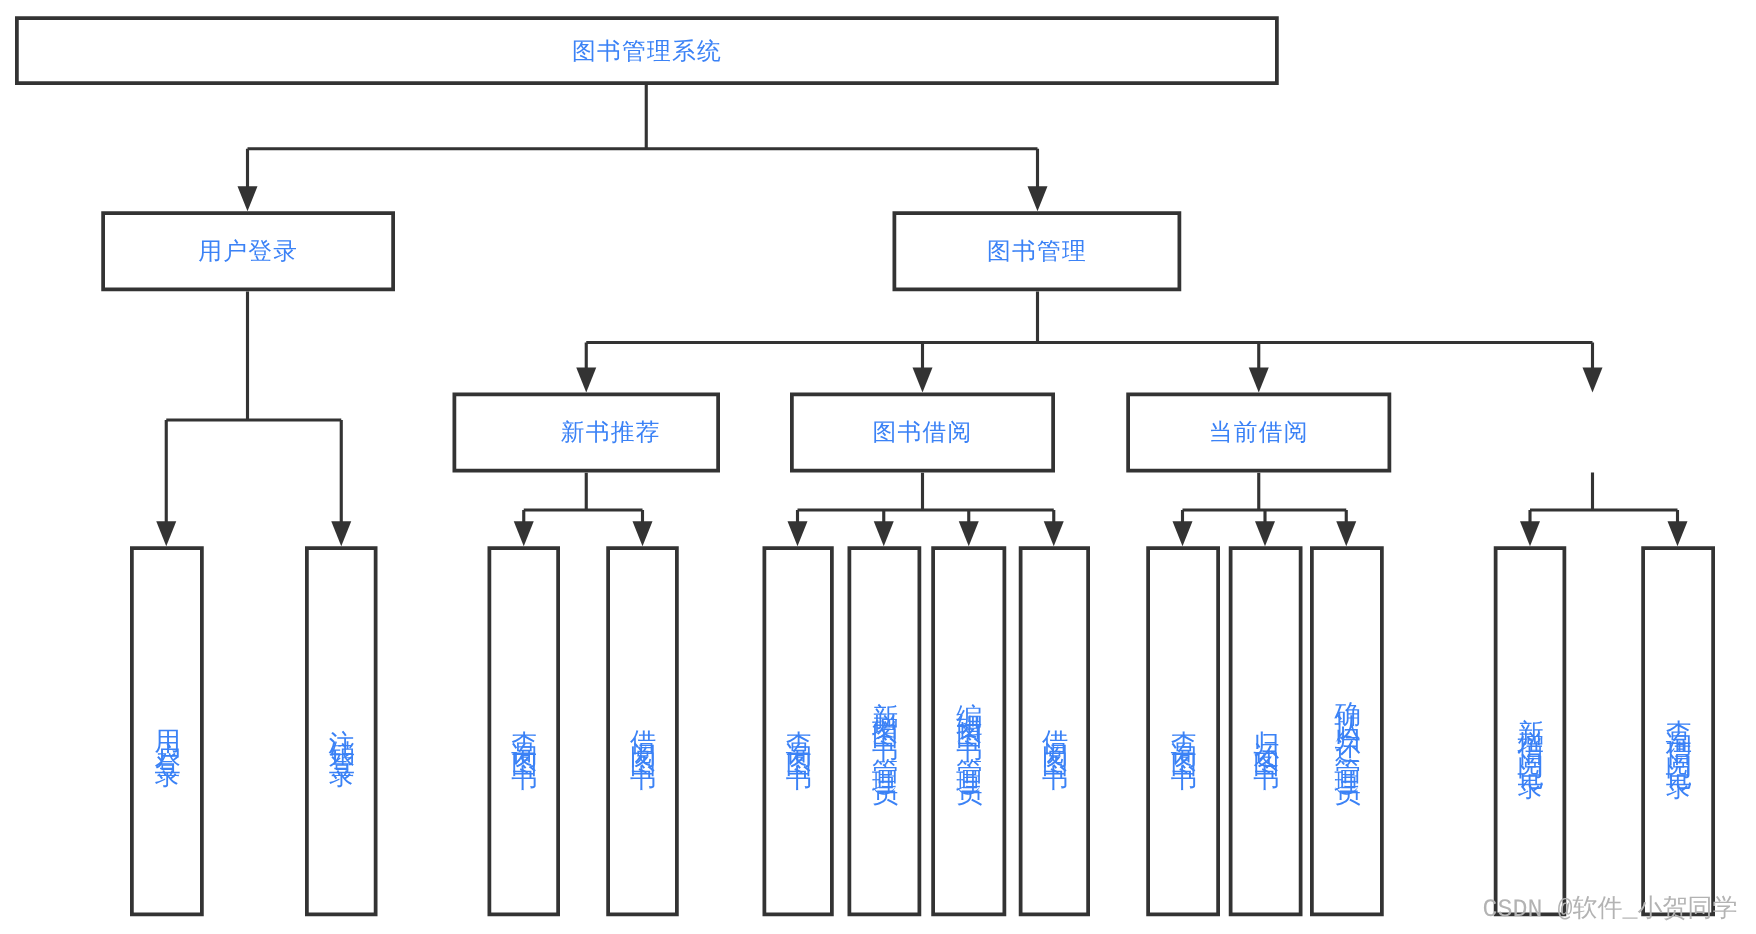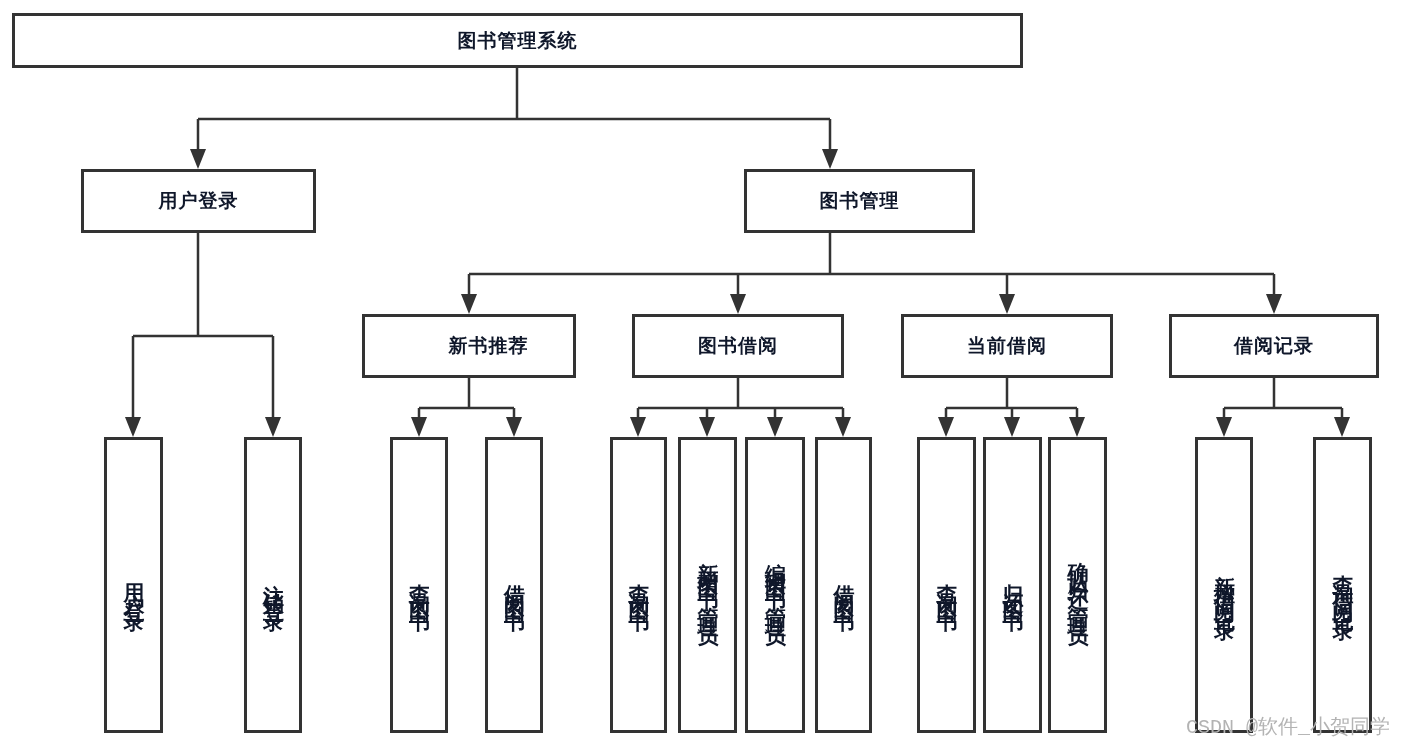--- a/index.html
+++ b/index.html
@@ -18,22 +18,21 @@
     pointer-events: none;
   }
   .box {
     position: absolute;
     box-sizing: border-box;
     border: 3px solid #333333;
     background: #ffffff;
     display: flex;
     align-items: center;
     justify-content: center;
-    color: #0f172a;
-    font-weight: bold;
+    color: #3b82f6;
   }
   .h-box { font-size: 19px; letter-spacing: 1px; white-space: nowrap; }
   .root-box { font-size: 19px; }
   .v-box span {
     writing-mode: vertical-rl;
     text-orientation: mixed;
     font-size: 21px;
     letter-spacing: 9px;
     line-height: 1;
   }
@@ -99,35 +98,32 @@
     </g>
   </svg>
 
   <div class="box h-box root-box" style="left:12px; top:13px; width:1011px; height:55px;">
     <span>图书管理系统</span>
   </div>
 
   <div class="box h-box" style="left:81px; top:169px; width:235px; height:64px;">
     <span>用户登录</span>
   </div>
-  <div class="box h-box" style="left:744px; top:169px; width:231px; height:64px;">
+  <div class="box h-box" style="left:714px; top:169px; width:231px; height:64px;">
     <span>图书管理</span>
   </div>
 
   <div class="box h-box" style="left:362px; top:314px; width:214px; height:64px;padding-left:39px;">
     <span>新书推荐</span>
   </div>
   <div class="box h-box" style="left:901px; top:314px; width:212px; height:64px;">
     <span>当前借阅</span>
   </div>
   <div class="box h-box" style="left:632px; top:314px; width:212px; height:64px;">
     <span>图书借阅</span>
-  </div>
-  <div class="box h-box" style="left:1169px; top:314px; width:210px; height:64px;">
-    <span>借阅记录</span>
   </div>
 
   <div class="box v-box" style="left:104px; top:437px; width:59px; height:296px;">
     <span>用户登录</span>
   </div>
   <div class="box v-box" style="left:244px; top:437px; width:58px; height:296px;">
     <span>注销登录</span>
   </div>
 
   <div class="box v-box" style="left:390px; top:437px; width:58px; height:296px;">

